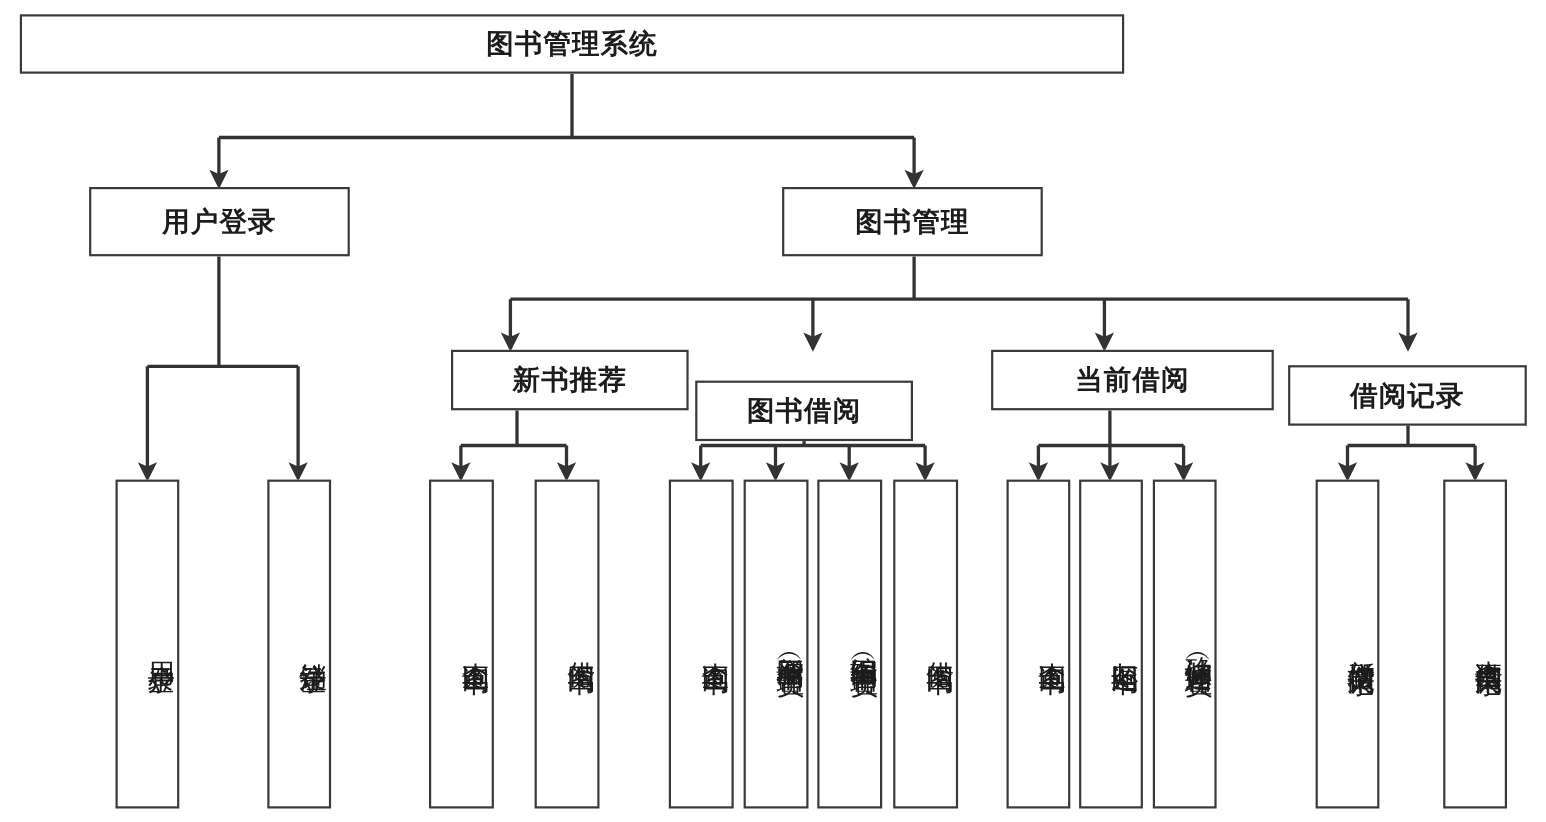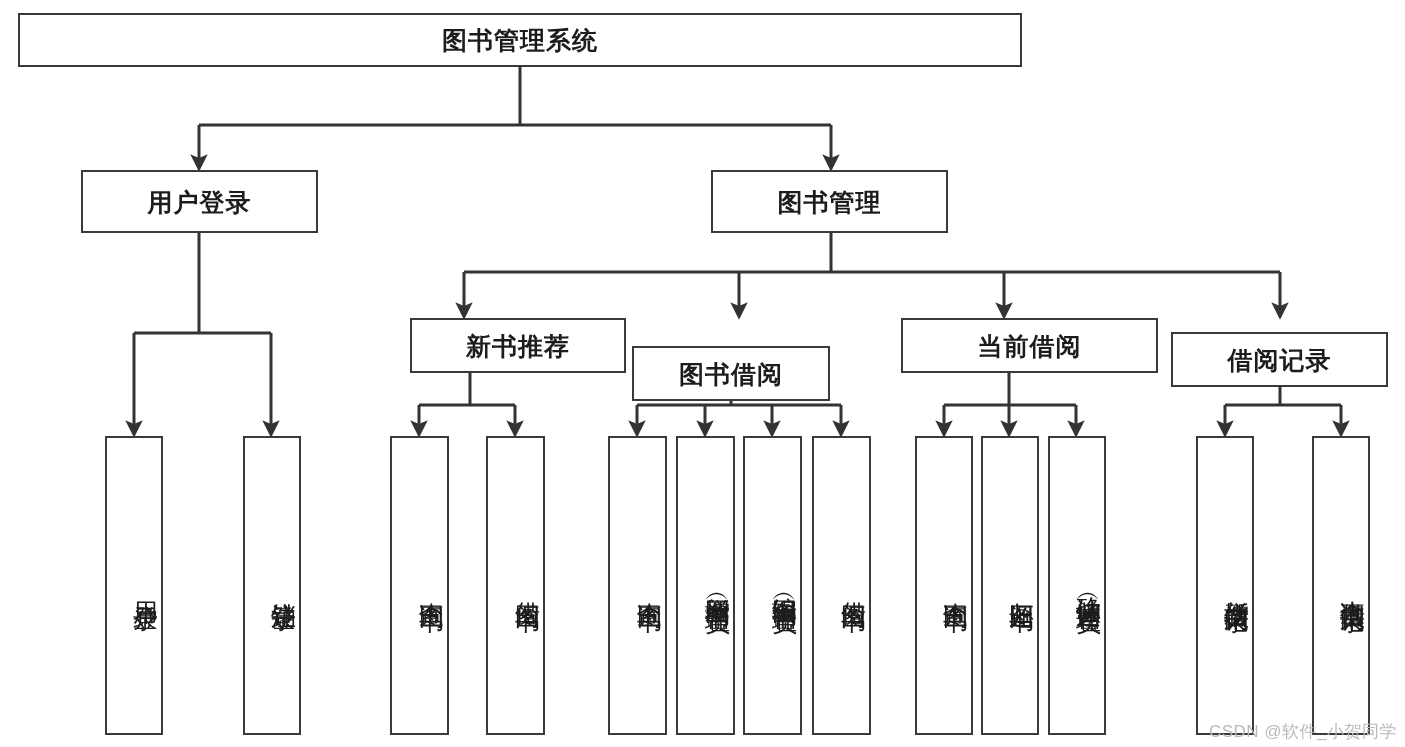--- a/index.html
+++ b/index.html
@@ -177,14 +177,13 @@
     <span class="vlabel">确认归还（管理员）</span>
   </div>
 
   <div class="node vert" style="left:1196px; top:436px; width:58px; height:299px;">
     <span class="vlabel">新增借阅记录</span>
   </div>
   <div class="node vert" style="left:1312px; top:436px; width:58px; height:299px;">
     <span class="vlabel">查询借阅记录</span>
   </div>
 
-  <div class="watermark">CSDN @软件_小贺同学</div>
 </div>
 
 </body></html>

